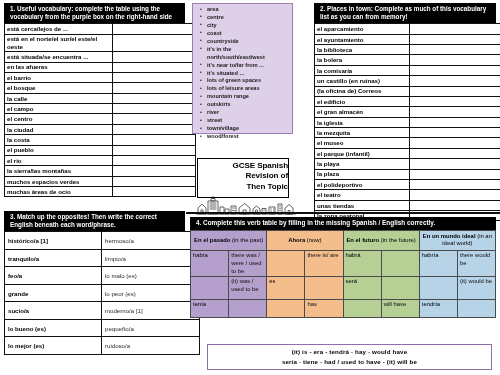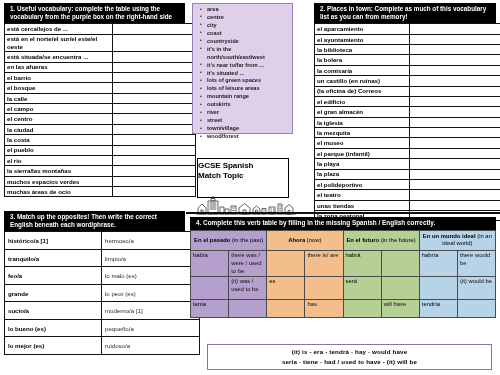--- a/index.html
+++ b/index.html
@@ -57,21 +57,21 @@
     content:"\2022";position:absolute;left:-7px;top:-0.5px;
     font-size:5px;color:#222;
   }
 
   
   #titlebox{
     left:197px;top:158px;width:92px;height:40px;
     border:1.3px solid #000;background:#fff;overflow:hidden;
   }
   #titlebox .tt{
-    text-align:left;font-weight:bold;font-size:8.1px;
+    text-align:right;font-weight:bold;font-size:8.1px;
     line-height:1.32;padding-top:1.5px;color:#000;
     letter-spacing:-0.1px;
   }
   #skyline{position:absolute;left:196px;top:195px;width:100px;height:20px;}
 
   
   #sec2{left:314px;top:3px;width:182px;}
   #sec2 .hdr{font-size:6.3px;width:182px;}
   #sec2 table.voc{width:182px;}
   #sec2 table.voc td.sp{width:90px;}
@@ -223,21 +223,22 @@
         <li>river</li>
         <li>street</li>
         <li>town/village</li>
         <li>wood/forest</li>
       </ul>
   </div>
 
   <div class="panel" id="titlebox">
     <div class="tt">
       <div>GCSE Spanish</div>
-      <div>Match Topic</div>
+      <div>Revision of</div>
+      <div>Then Topic</div>
     </div>
   </div>
 
   <svg id="skyline" viewBox="0 0 100 20">
     <g fill="none" stroke="#222" stroke-width="0.7">
       <path d="M2 19 L2 13 L6 9 L10 13 L10 19 Z"></path>
       <circle cx="6" cy="16" r="1.3"></circle>
       <path d="M12 19 L12 6 L22 6 L22 19 Z"></path>
       <path d="M13.6 8 h6.8 M13.6 10 h6.8 M13.6 12 h6.8 M13.6 14 h6.8"></path>
       <path d="M15 3.5 L19 3.5 L19 6 L15 6 Z"></path>

